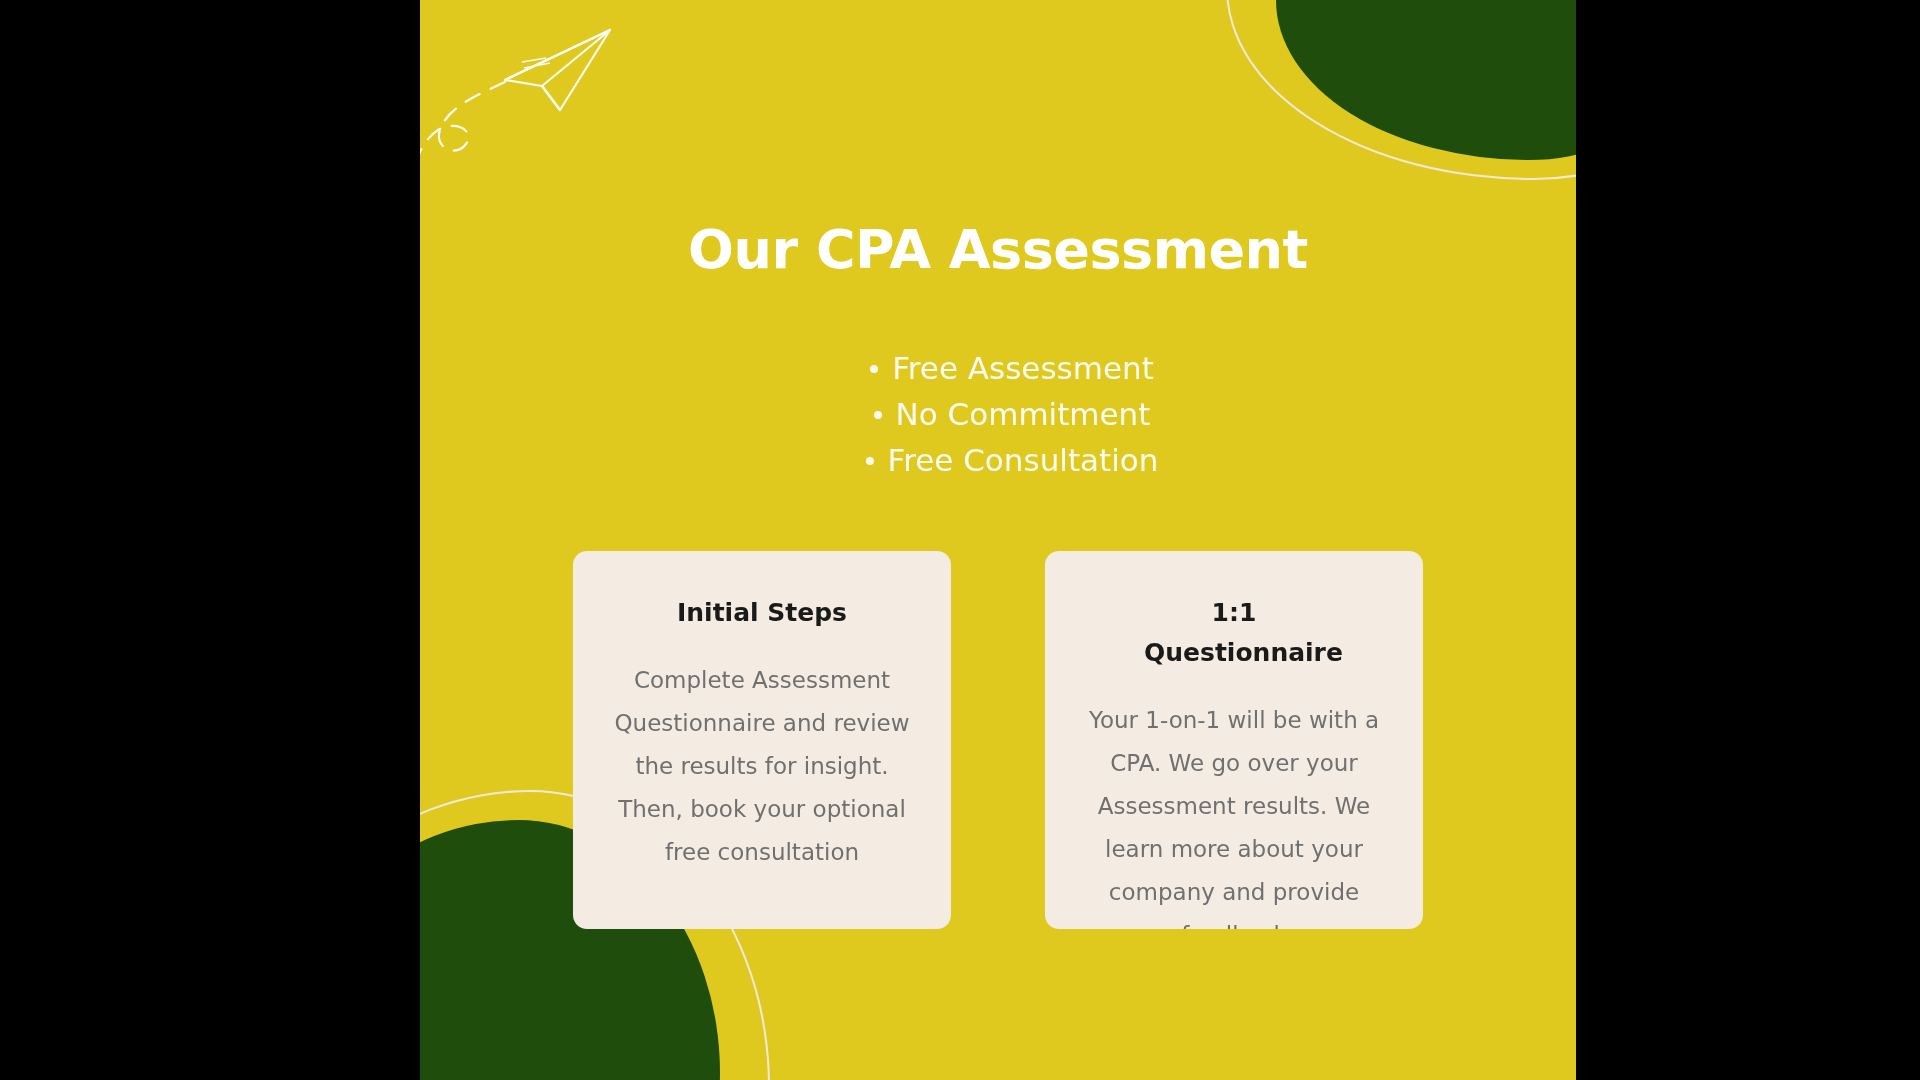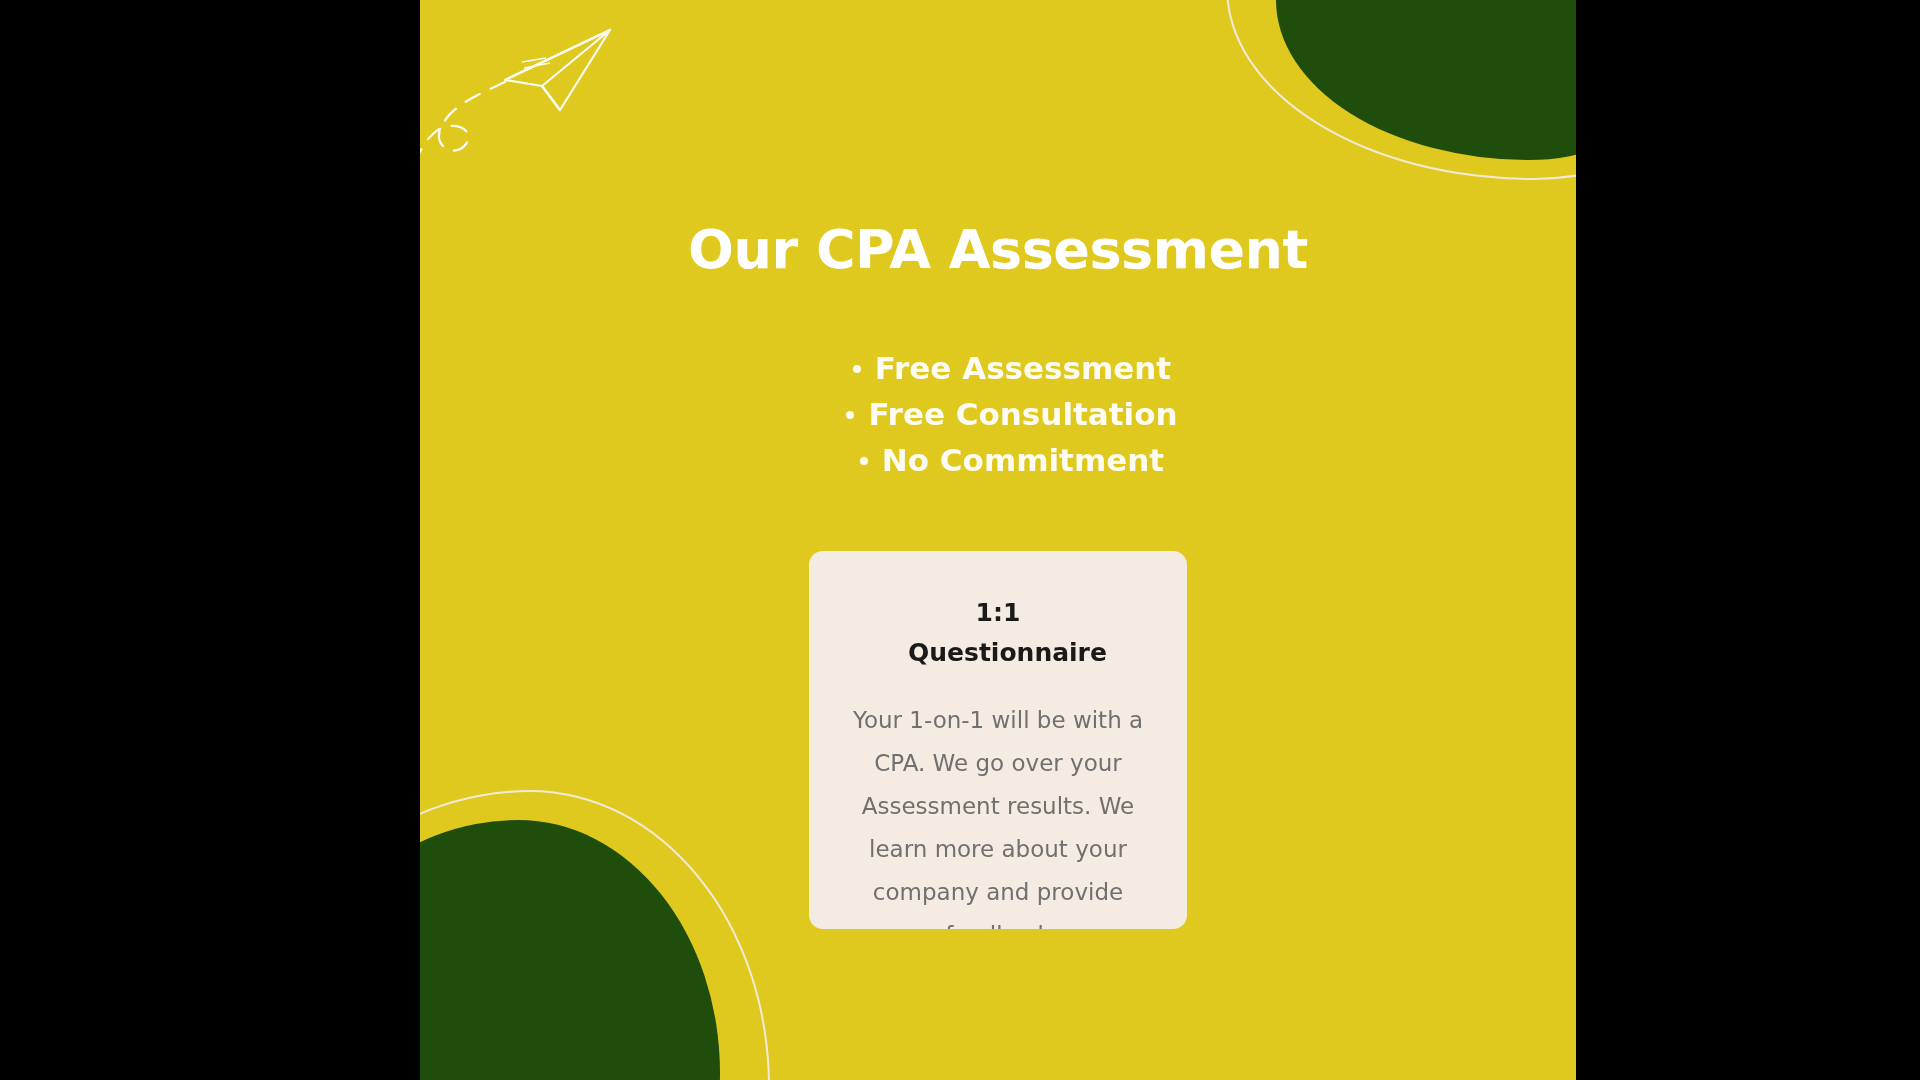--- a/index.html
+++ b/index.html
@@ -98,21 +98,21 @@
     left: 0;
     width: 100%;
     text-align: center;
     list-style: none;
   }
   .bullets li {
     color: #fdfbf2;
     font-size: 31px;
     line-height: 46px;
     font-family: "DejaVu Sans", sans-serif;
-    font-weight: 700;
+    font-weight: 400;
     padding-left: 28px;
   }
   .bullets li .dot {
     display: inline-block;
     width: 8px;
     height: 8px;
     border-radius: 50%;
     background: #fdfbf2;
     vertical-align: middle;
     margin-right: 14px;
@@ -174,25 +174,29 @@
         <path d="M114 58 L140 53" stroke="#fdfbf2" stroke-width="1.6"></path>
         <path d="M95 72 C70 84, 38 96, 30 120 C24 138, 46 148, 56 134 C66 120, 44 110, 28 120 C10 132, 2 158, 0 178" stroke="#fdfbf2" stroke-width="2.2" fill="none" stroke-dasharray="16 12" stroke-linecap="round"></path>
       </svg>
     </div>
 
     <div id="content">
       <div class="title">Our CPA Assessment</div>
 
       <ul class="bullets">
         <li><span class="dot"></span><span>Free Assessment</span></li>
+        <li><span class="dot"></span><span>No Commitment</span></li>
         <li><span class="dot"></span><span>Free Consultation</span></li>
-        <li><span class="dot"></span><span>No Commitment</span></li>
       </ul>
 
       <div class="cards">
+        <div class="card">
+          <h2>Initial Steps</h2>
+          <p>Complete Assessment Questionnaire and review the results for insight. Then, book your optional free consultation</p>
+        </div>
         <div class="card narrow-title">
           <h2>1:1 Questionnaire</h2>
           <p>Your 1-on-1 will be with a CPA. We go over your Assessment results. We learn more about your company and provide feedback</p>
         </div>
       </div>
     </div>
 
   </div>
 </div>
 

